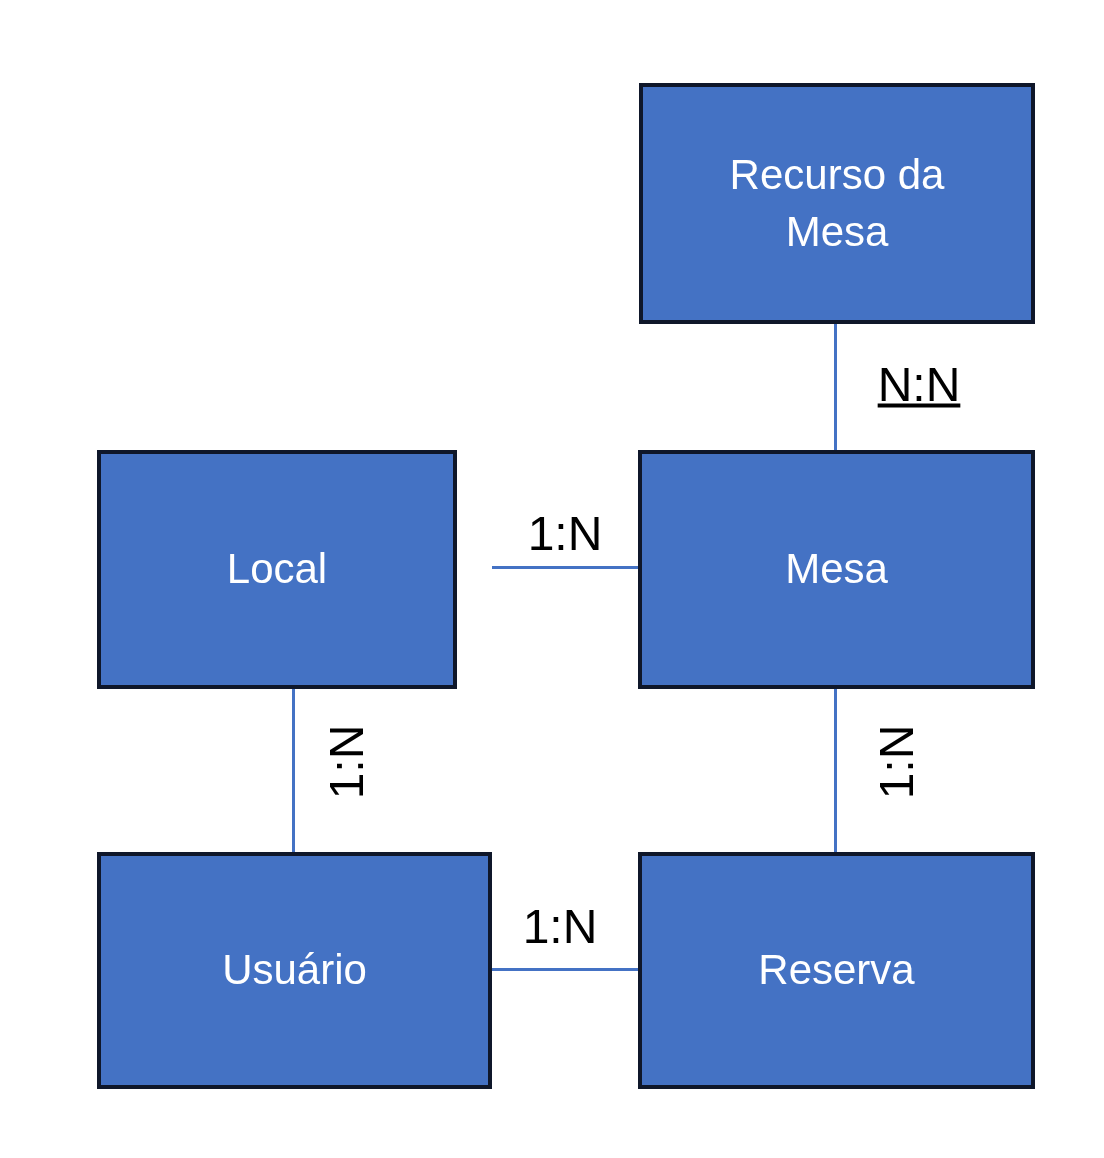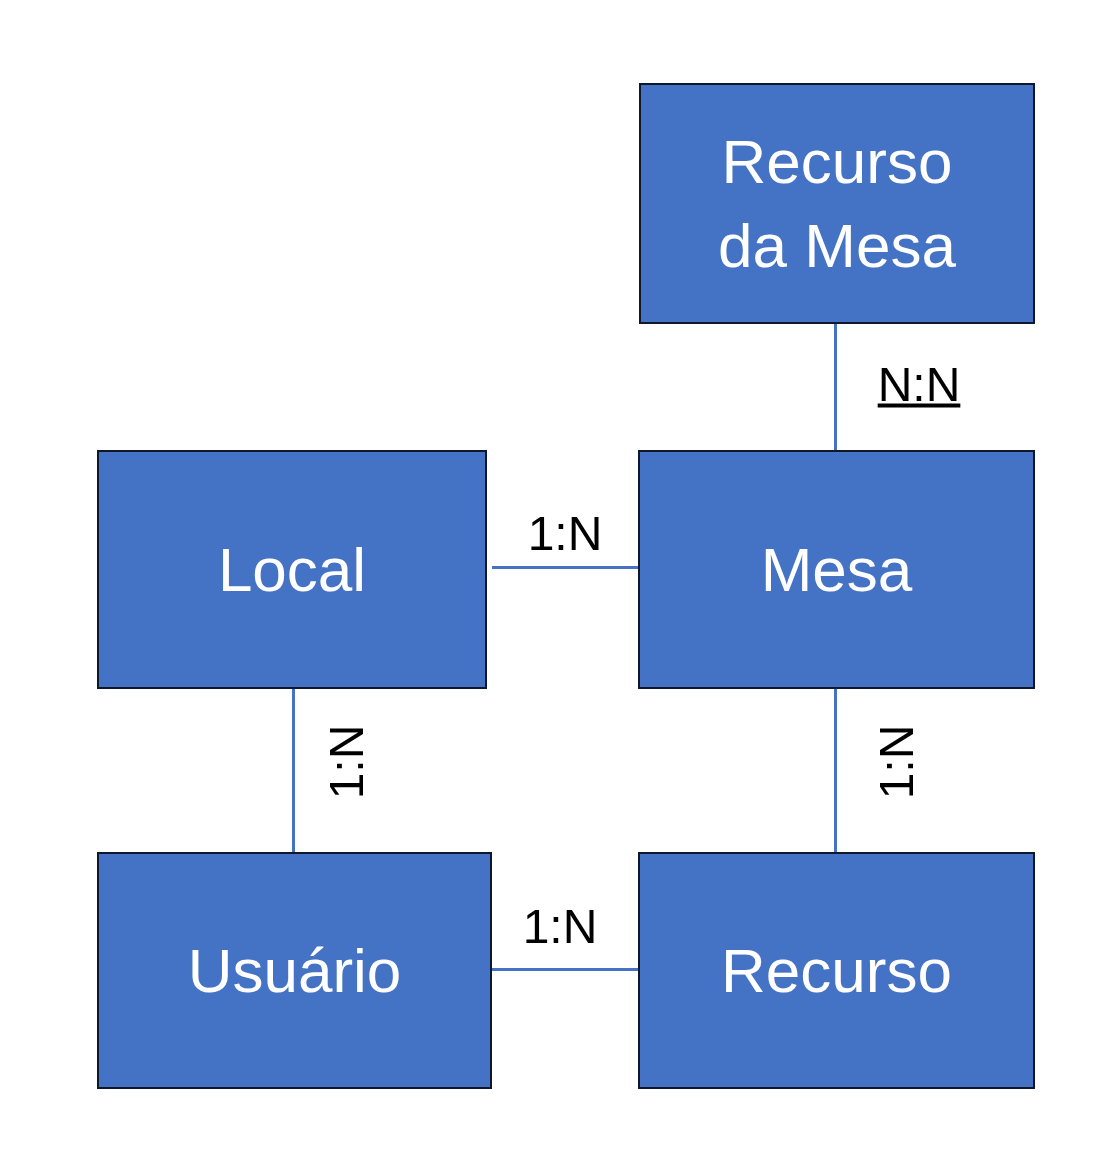--- a/index.html
+++ b/index.html
@@ -12,35 +12,35 @@
     width: 1104px;
     height: 1158px;
     background: #ffffff;
     font-family: "Liberation Sans", "DejaVu Sans", sans-serif;
     overflow: hidden;
   }
   .entity-box {
     position: absolute;
     box-sizing: border-box;
     background: #4472C4;
-    border: 2px solid #0f172a;
+    border: 4px solid #0f172a;
     color: #ffffff;
     display: flex;
     align-items: center;
     justify-content: center;
     text-align: center;
-    font-size: 62px;
+    font-size: 42px;
     line-height: 1.35;
   }
   .entity-box .entity-label {
     display: inline-block;
     max-width: 250px;
   }
   .box-recurso  { left: 639px; top:  83px; width: 396px; height: 241px; }
-  .box-local    { left:  97px; top: 450px; width: 390px; height: 239px; }
+  .box-local    { left:  97px; top: 450px; width: 360px; height: 239px; }
   .box-mesa     { left: 638px; top: 450px; width: 397px; height: 239px; }
   .box-usuario  { left:  97px; top: 852px; width: 395px; height: 237px; }
   .box-reserva  { left: 638px; top: 852px; width: 397px; height: 237px; }
 
   .edge {
     position: absolute;
     background: #4472C4;
   }
   .edge-recurso-mesa   { left: 834px; top: 324px; width: 3px;   height: 126px; }
   .edge-local-mesa     { left: 492px; top: 566px; width: 146px; height: 3px;   }
@@ -91,16 +91,16 @@
 
   <div class="entity-box box-mesa">
     <span class="entity-label">Mesa</span>
   </div>
 
   <div class="entity-box box-usuario">
     <span class="entity-label">Usuário</span>
   </div>
 
   <div class="entity-box box-reserva">
-    <span class="entity-label">Recurso</span>
+    <span class="entity-label">Reserva</span>
   </div>
 
 </div>
 
 </body></html>

